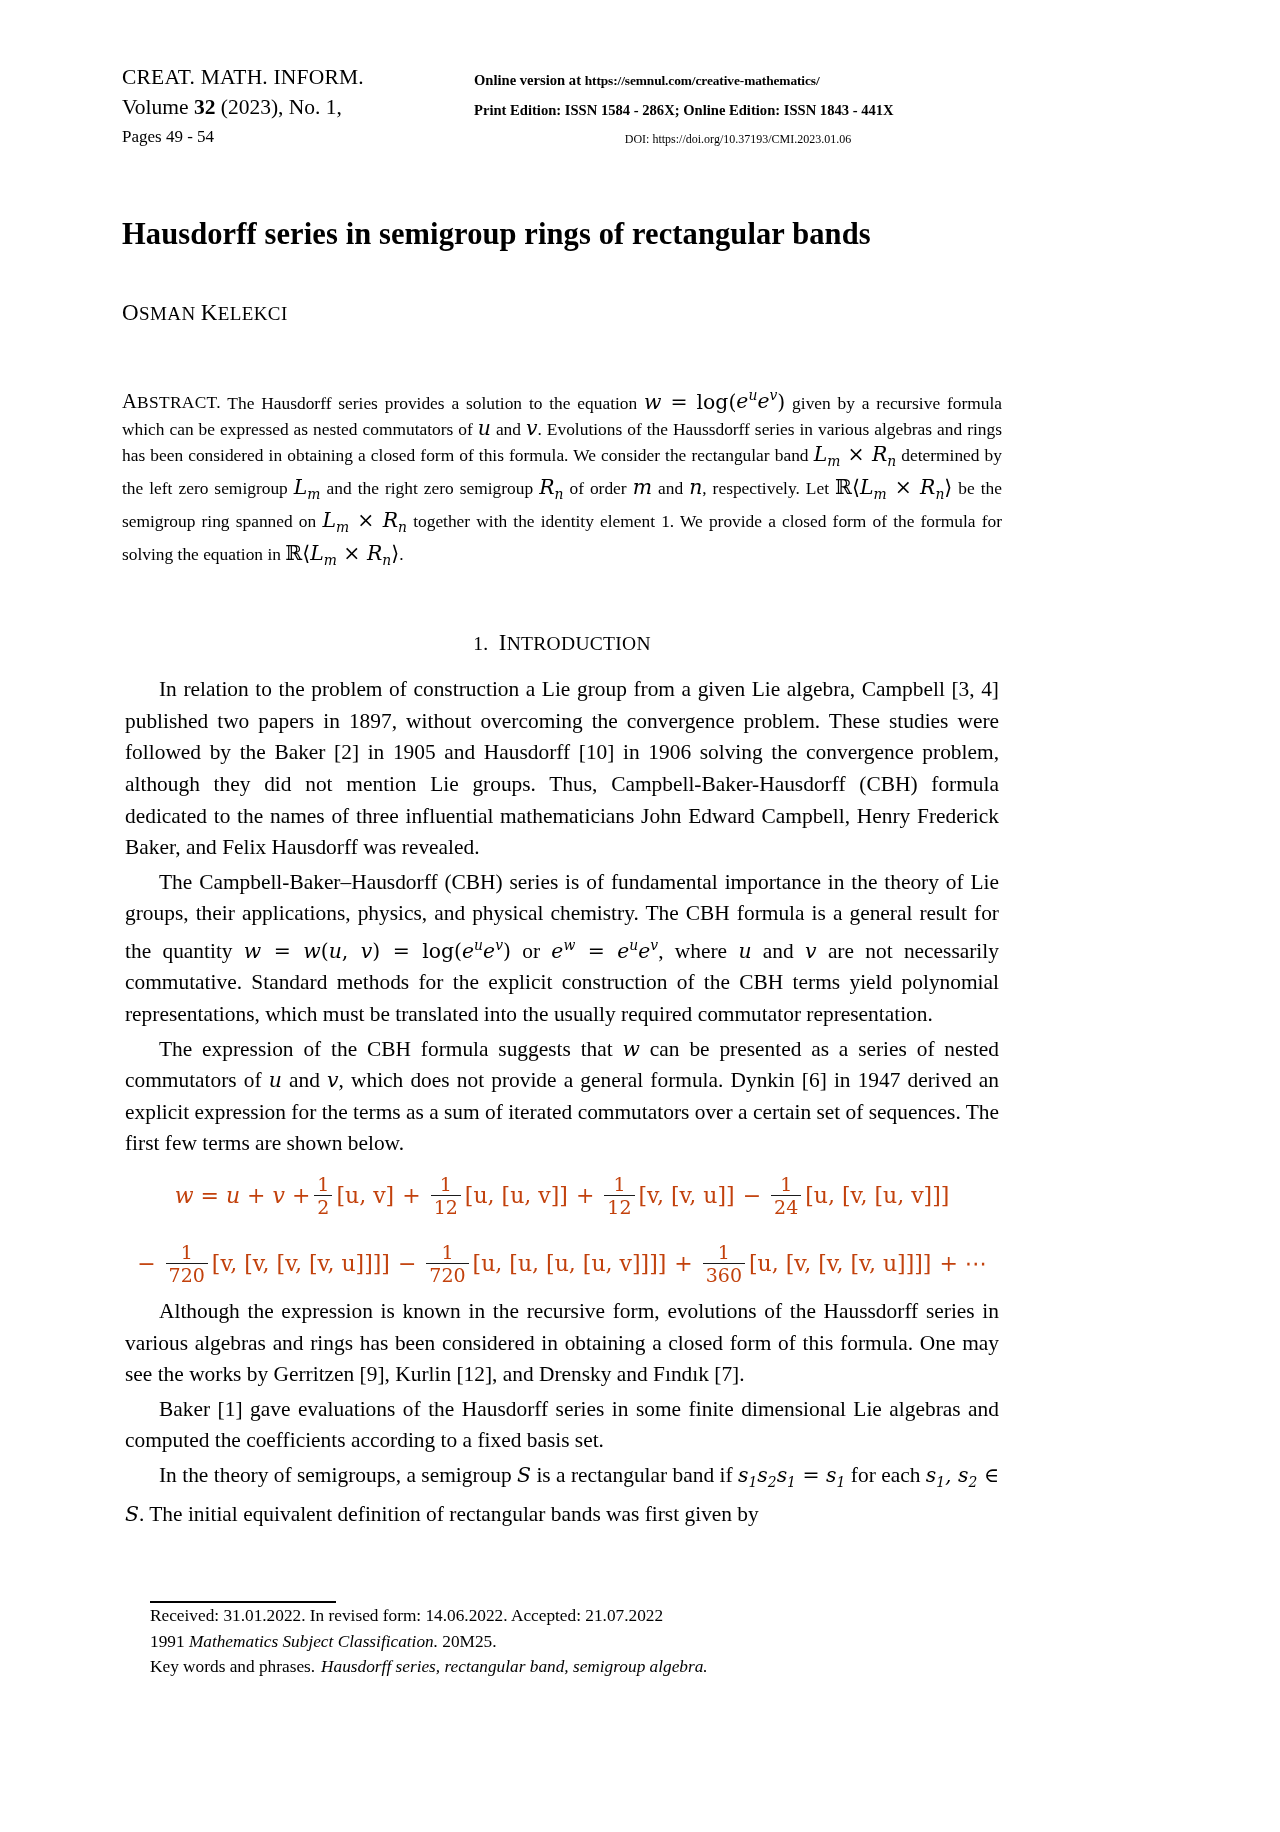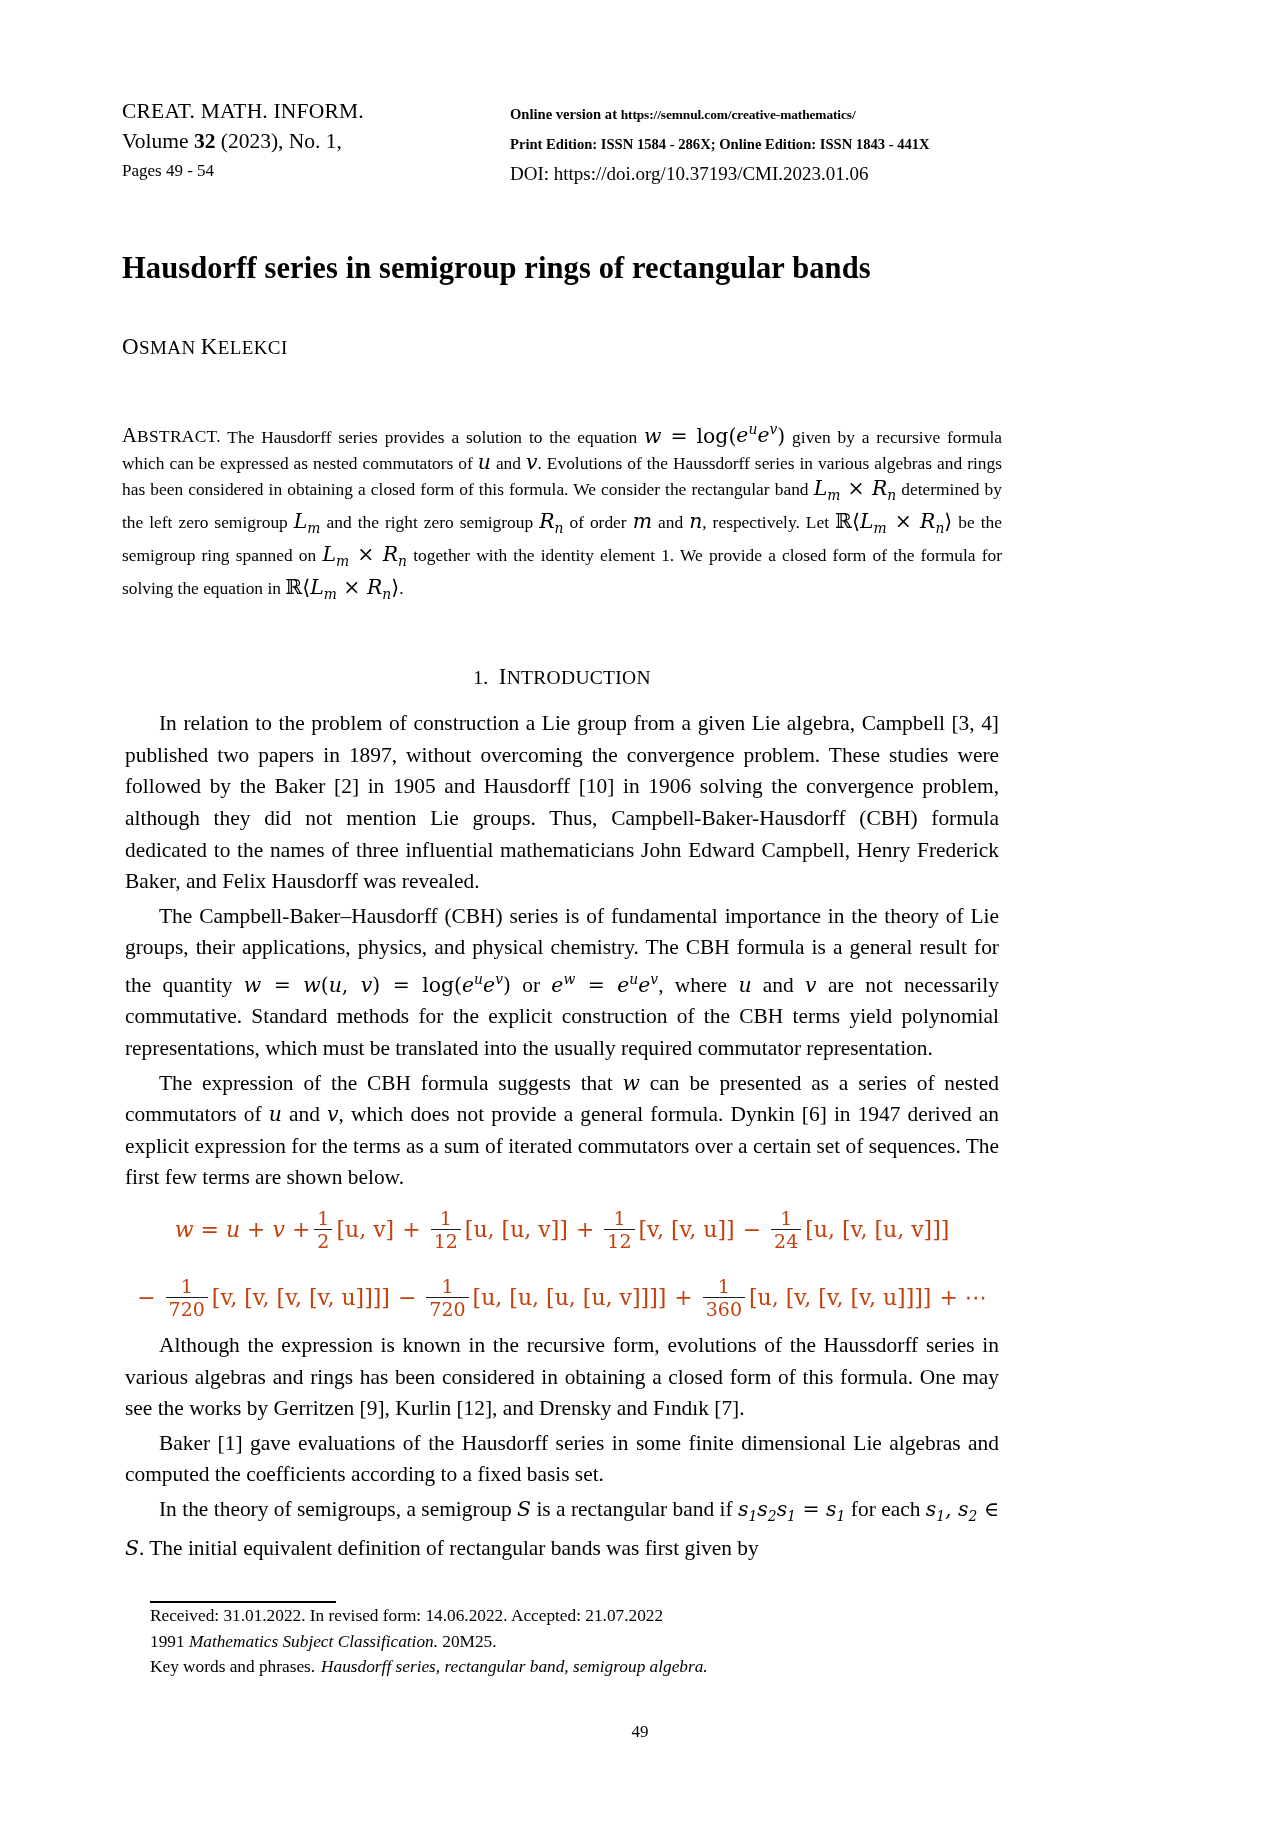--- a/index.html
+++ b/index.html
@@ -27,22 +27,21 @@
     left: 122px;
     top: 0;
     width: 880px;
   }
 
   
   .masthead {
     display: flex;
     flex-direction: row;
     align-items: flex-start;
-    padding-top: 96px;
-    gap: 36px;
+    padding-top: 62px;
   }
   .masthead-left {
     width: 352px;
     flex: 0 0 352px;
   }
   .masthead-right {
     flex: 1 1 auto;
     padding-top: 4px;
   }
   .ml-line1 {
@@ -68,24 +67,25 @@
     line-height: 29.5px;
     white-space: nowrap;
   }
   .mono {
     font-family: Liberation Serif, serif;
     font-size: 13.4px;
     font-weight: bold;
     letter-spacing: -0.1px;
   }
   .mr-doi {
-    font-size: 19px;
+    font-size: 12px;
     font-weight: normal;
     line-height: 29.5px;
     white-space: nowrap;
+    text-align: center;
   }
 
   
   .title {
     margin-top: 60px;
     font-size: 30.5px;
     font-weight: bold;
     line-height: 38px;
     letter-spacing: 0.1px;
     white-space: nowrap;
@@ -324,15 +324,14 @@
 
   </div>
 
   <div class="footnote-wrap">
     <div class="fn-rule"></div>
     <div class="fn-line">Received: 31.01.2022.  In revised form: 14.06.2022.  Accepted: 21.07.2022</div>
     <div class="fn-line"><span>1991 </span><i>Mathematics Subject Classification.</i><span>  20M25.</span></div>
     <div class="fn-line"><span>Key words and phrases.</span><span class="gap"></span><i>Hausdorff series, rectangular band, semigroup algebra.</i></div>
   </div>
 
-  <div class="page-number">49</div>
 
 </div>
 
 </body></html>

